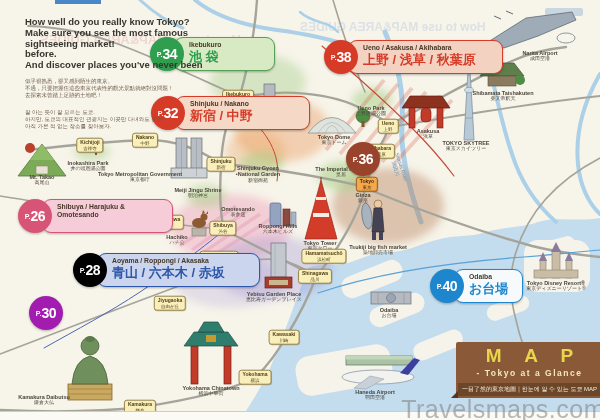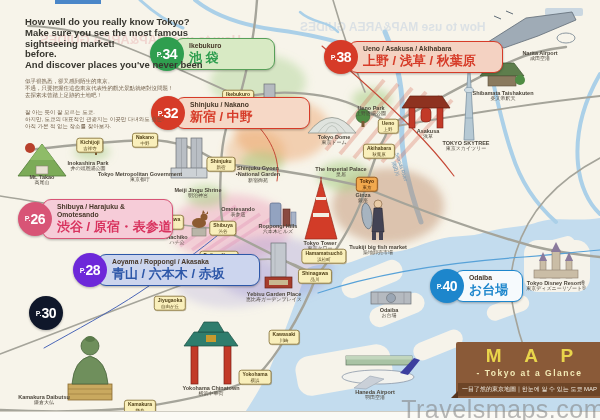--- a/index.html
+++ b/index.html
@@ -17,35 +17,35 @@
   .poi.riv .en{font-size:5px;font-weight:normal;}
   
   .station{position:absolute;transform:translate(-50%,-50%);background:#f9efbb;
            border:1px solid #97854f;border-radius:3px;padding:1px 3px;text-align:center;
            z-index:4;line-height:1.12;box-shadow:0.5px 0.5px 0 rgba(90,70,20,.35);white-space:nowrap;}
   .station .en{font-size:5px;font-weight:bold;color:#4f3f17;}
   .station .ja{font-size:4.5px;color:#4f3f17;}
   .station.orange{background:#f2a94e;border-color:#9c5d20;}
   .station.orange .en,.station.orange .ja{color:#4a2606;}
   
-  .badge{position:absolute;z-index:5;display:flex;align-items:center;
+  .badge{position:absolute;z-index:5;display:flex;
          filter:drop-shadow(0.5px 1px 1px rgba(0,0,0,.28));}
   .badge .circ{flex:0 0 auto;width:34px;height:34px;border-radius:50%;display:flex;
                align-items:center;justify-content:center;color:#fff;z-index:2;}
   .badge .pfx{font-size:7px;font-weight:bold;}
   .badge .num{font-size:14px;font-weight:bold;letter-spacing:-0.5px;}
   .badge .bx{margin-left:-10px;border-radius:9px;padding:3px 7px 3px 14px;border:1.5px solid;}
   .badge .bx .en{font-size:6.8px;font-weight:bold;color:#463728;line-height:1.18;}
   .badge .bx .ja{font-size:13px;font-weight:bold;line-height:1.2;white-space:nowrap;}
   .bdg-green .circ{background:#2f9e4f;} .bdg-green .bx{background:#d8eac4;border-color:#57a058;} .bdg-green .ja{color:#2f9e4f;}
   .bdg-red1 .circ{background:#d63b28;} .bdg-red1 .bx{background:#f6d8c6;border-color:#d63b28;} .bdg-red1 .ja{color:#d63b28;}
   .bdg-red2 .circ{background:#d63b28;} .bdg-red2 .bx{background:#f4d2c2;border-color:#d63b28;} .bdg-red2 .ja{color:#d63b28;}
   .bdg-pink .circ{background:#d85476;} .bdg-pink .bx{background:#f6ccd8;border-color:#d85476;} .bdg-pink .ja{color:#d8325e;}
-  .bdg-blue .circ{background:#6d28d9;} .bdg-blue .bx{background:#ccd5ee;border-color:#2d57a8;} .bdg-blue .ja{color:#2d57a8;}
-  .bdg-purple .circ{background:#0f172a;} .bdg-purple .bx{background:#d8c9e8;border-color:#5e2d88;} .bdg-purple .ja{color:#5e2d88;}
+  .bdg-blue .circ{background:#000000;} .bdg-blue .bx{background:#ccd5ee;border-color:#2d57a8;} .bdg-blue .ja{color:#2d57a8;}
+  .bdg-purple .circ{background:#a21caf;} .bdg-purple .bx{background:#d8c9e8;border-color:#5e2d88;} .bdg-purple .ja{color:#5e2d88;}
   .bdg-maroon .circ{background:#99422c;} .bdg-maroon .bx{background:#eccfb6;border-color:#99422c;} .bdg-maroon .ja{color:#b3492c;}
   .bdg-lblue .circ{background:#1d86cc;} .bdg-lblue .bx{background:#f6fafd;border-color:#1d86cc;} .bdg-lblue .ja{color:#1d86cc;}
   .bdg-lblue .en{color:#1d86cc;}
   
   #intro{position:absolute;left:25px;top:17px;width:242px;z-index:6;}
   .intro-en div{font-size:9.5px;font-weight:bold;color:#37362f;line-height:10.8px;}
   .intro-zh{margin-top:7px;}
   .intro-zh div,.intro-ko div{font-size:5.5px;color:#6d5b46;line-height:7.2px;}
   .intro-ko{margin-top:9px;}
   
@@ -482,40 +482,43 @@
         <div class="ja">上野 / 浅草 / 秋葉原</div>
       </div>
   </div>
   <div class="badge bdg-pink" style="left:18px;top:199px">
     <div class="circ">
         <span class="pfx">P.</span>
         <span class="num">26</span>
       </div>
     <div class="bx" style="width:108px">
         <div class="en">Shibuya / Harajuku &amp; Omotesando</div>
-        <div class="ja">渋谷 / 原宿・表参道</div>
       </div>
   </div>
   <div class="badge bdg-blue" style="left:73px;top:253px">
     <div class="circ">
         <span class="pfx">P.</span>
         <span class="num">28</span>
       </div>
     <div class="bx" style="width:140px">
         <div class="en">Aoyama / Roppongi / Akasaka</div>
         <div class="ja">青山 / 六本木 / 赤坂</div>
       </div>
   </div>
   <div class="badge bdg-purple" style="left:29px;top:296px">
     <div class="circ">
         <span class="pfx">P.</span>
         <span class="num">30</span>
       </div>
   </div>
   <div class="badge bdg-maroon" style="left:346px;top:142px">
+    <div class="circ">
+        <span class="pfx">P.</span>
+        <span class="num">36</span>
+      </div>
   </div>
   <div class="badge bdg-lblue" style="left:430px;top:269px">
     <div class="circ">
         <span class="pfx">P.</span>
         <span class="num">40</span>
       </div>
     <div class="bx" style="width:46px">
         <div class="en">Odaiba</div>
         <div class="ja">お台場</div>
       </div>

